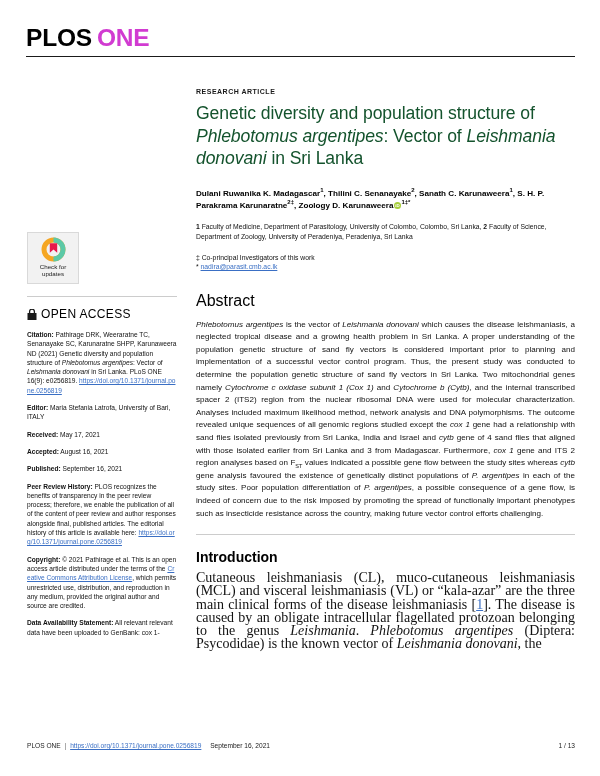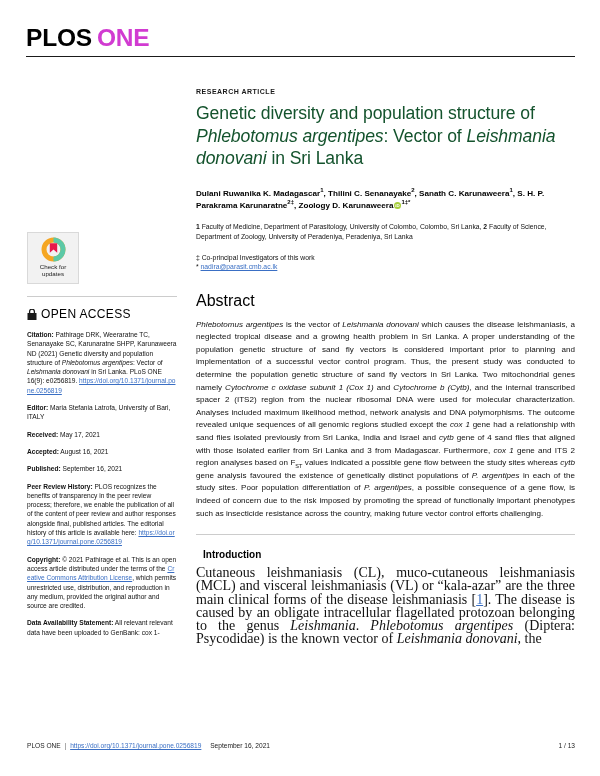--- a/index.html
+++ b/index.html
@@ -204,24 +204,24 @@
     line-height: 0;
   }
 
   .abstract-rule {
     border-top: 1px solid #cccccc;
     margin: 14px 0 0 0;
     width: 379px;
   }
 
   .intro-heading {
-    font-size: 10px;
+    font-size: 14px;
     font-weight: bold;
     color: #000000;
-    margin: 14px 0 6px 7px;
+    margin: 14px 0 6px 0;
     font-family: "Liberation Sans", sans-serif;
   }
   .intro-body {
     font-family: "Liberation Serif", serif;
     font-size: 14px;
     line-height: 13.2px;
     color: #111111;
     text-align: justify;
   }
   .intro-body i { font-style: italic; }

